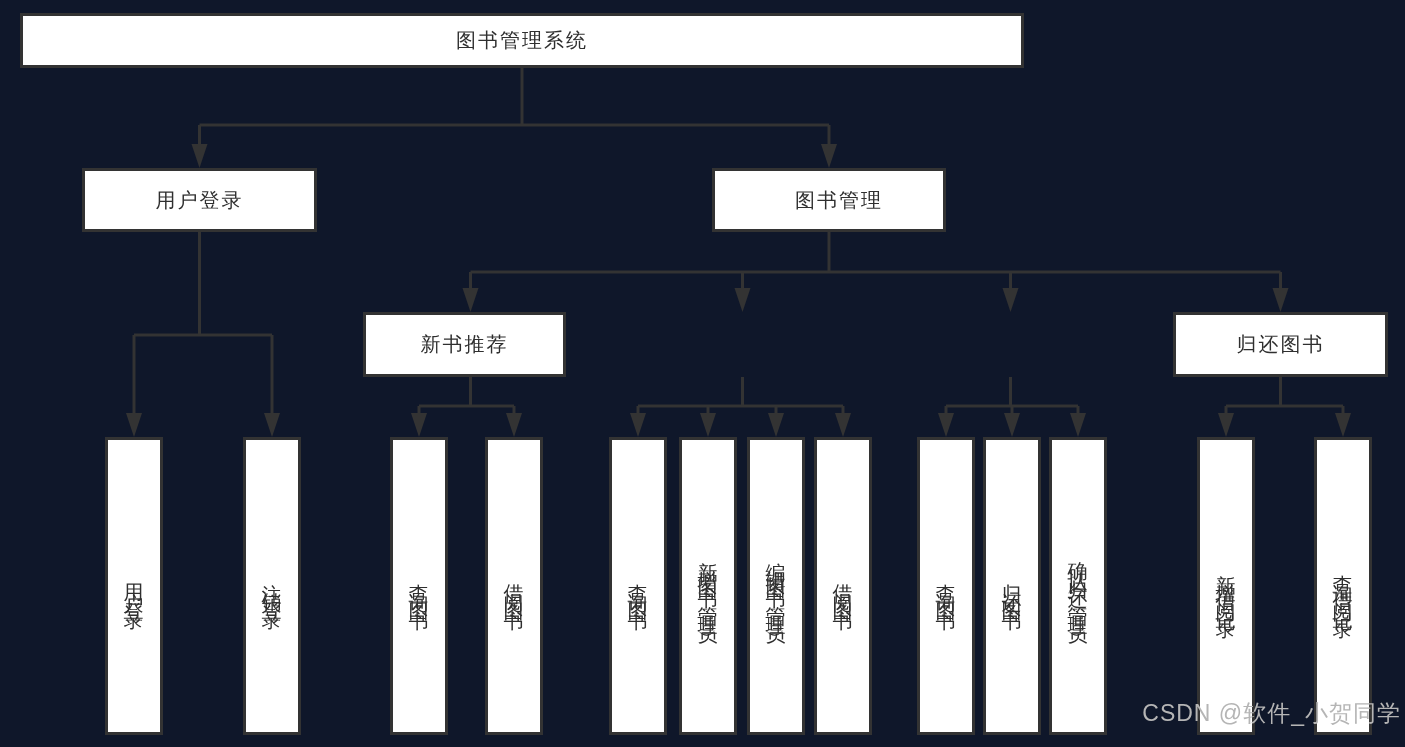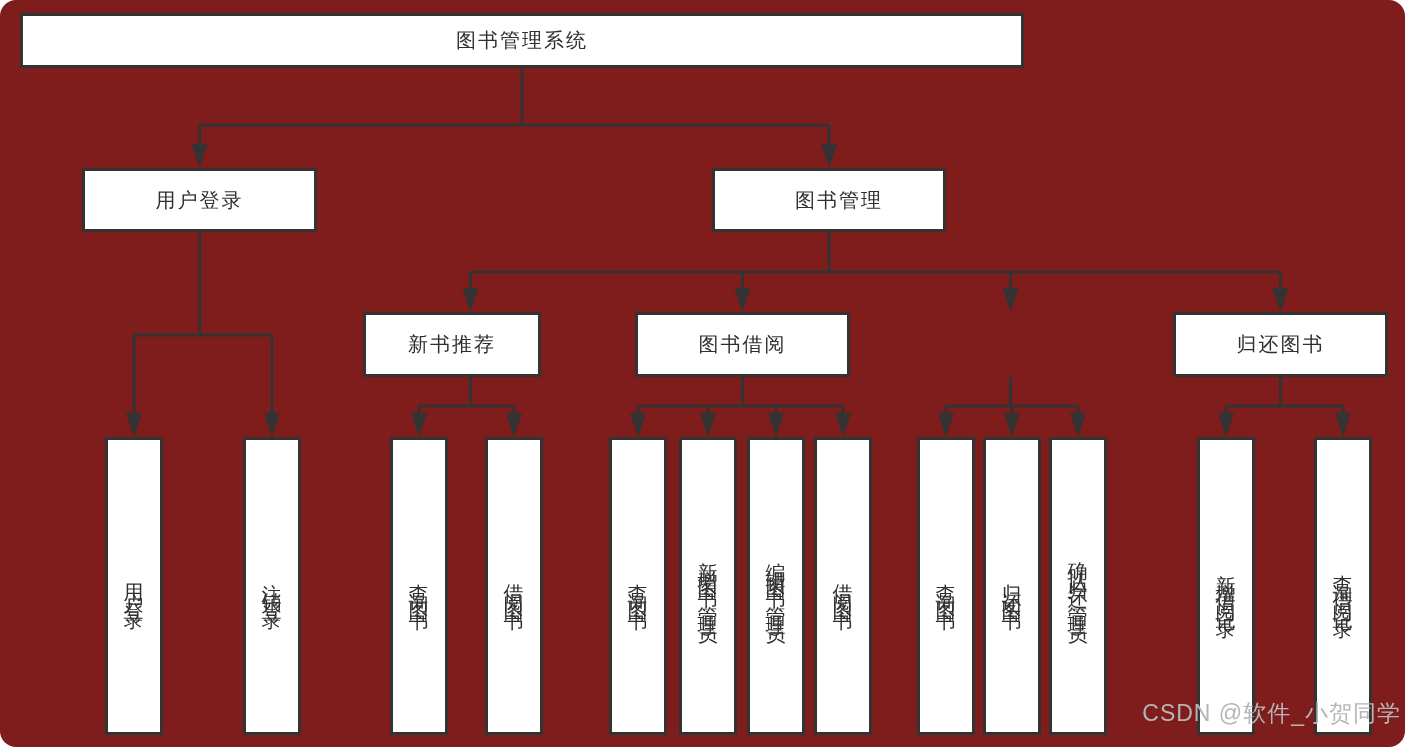--- a/index.html
+++ b/index.html
@@ -4,24 +4,23 @@
 <style>
   html, body {
     margin: 0;
     padding: 0;
     background: #ffffff;
   }
   .stage {
     position: relative;
     width: 1405px;
     height: 747px;
-    background: #7f1d1d;
+    background: #0f172a;
     overflow: hidden;
     font-family: "Liberation Sans", sans-serif;
-    border-radius: 16px;
   }
   svg.wires {
     position: absolute;
     left: 0;
     top: 0;
     width: 1405px;
     height: 747px;
   }
   .node {
     position: absolute;
@@ -130,22 +129,21 @@
       <path d="M1218,413 L1234,413 L1226,437 Z"></path>
       <path d="M1335,413 L1351,413 L1343,437 Z"></path>
     </g>
   </svg>
 
   <div class="node h" style="left:20px; top:13px; width:1004px; height:55px;">图书管理系统</div>
 
   <div class="node h" style="left:82px; top:168px; width:235px; height:64px;">用户登录</div>
   <div class="node h" style="left:712px; top:168px; width:234px; height:64px;padding-left:20px;">图书管理</div>
 
-  <div class="node h" style="left:363px; top:312px; width:178px; height:65px;">新书推荐</div>
-  <div class="node h" style="left:635px; top:312px; width:215px; height:65px;">图书借阅</div>
+  <div class="node h" style="left:363px; top:312px; width:203px; height:65px;">新书推荐</div>
   <div class="node h" style="left:1173px; top:312px; width:215px; height:65px;">归还图书</div>
 
   <div class="node v" style="left:105px; top:437px; width:58px; height:298px;">用户登录</div>
   <div class="node v" style="left:243px; top:437px; width:58px; height:298px;">注销登录</div>
 
   <div class="node v" style="left:390px; top:437px; width:58px; height:298px;">查询图书</div>
   <div class="node v" style="left:485px; top:437px; width:58px; height:298px;">借阅图书</div>
 
   <div class="node v" style="left:609px; top:437px; width:58px; height:298px;">查询图书</div>
   <div class="node v" style="left:679px; top:437px; width:58px; height:298px;">新增图书（管理员）</div>

